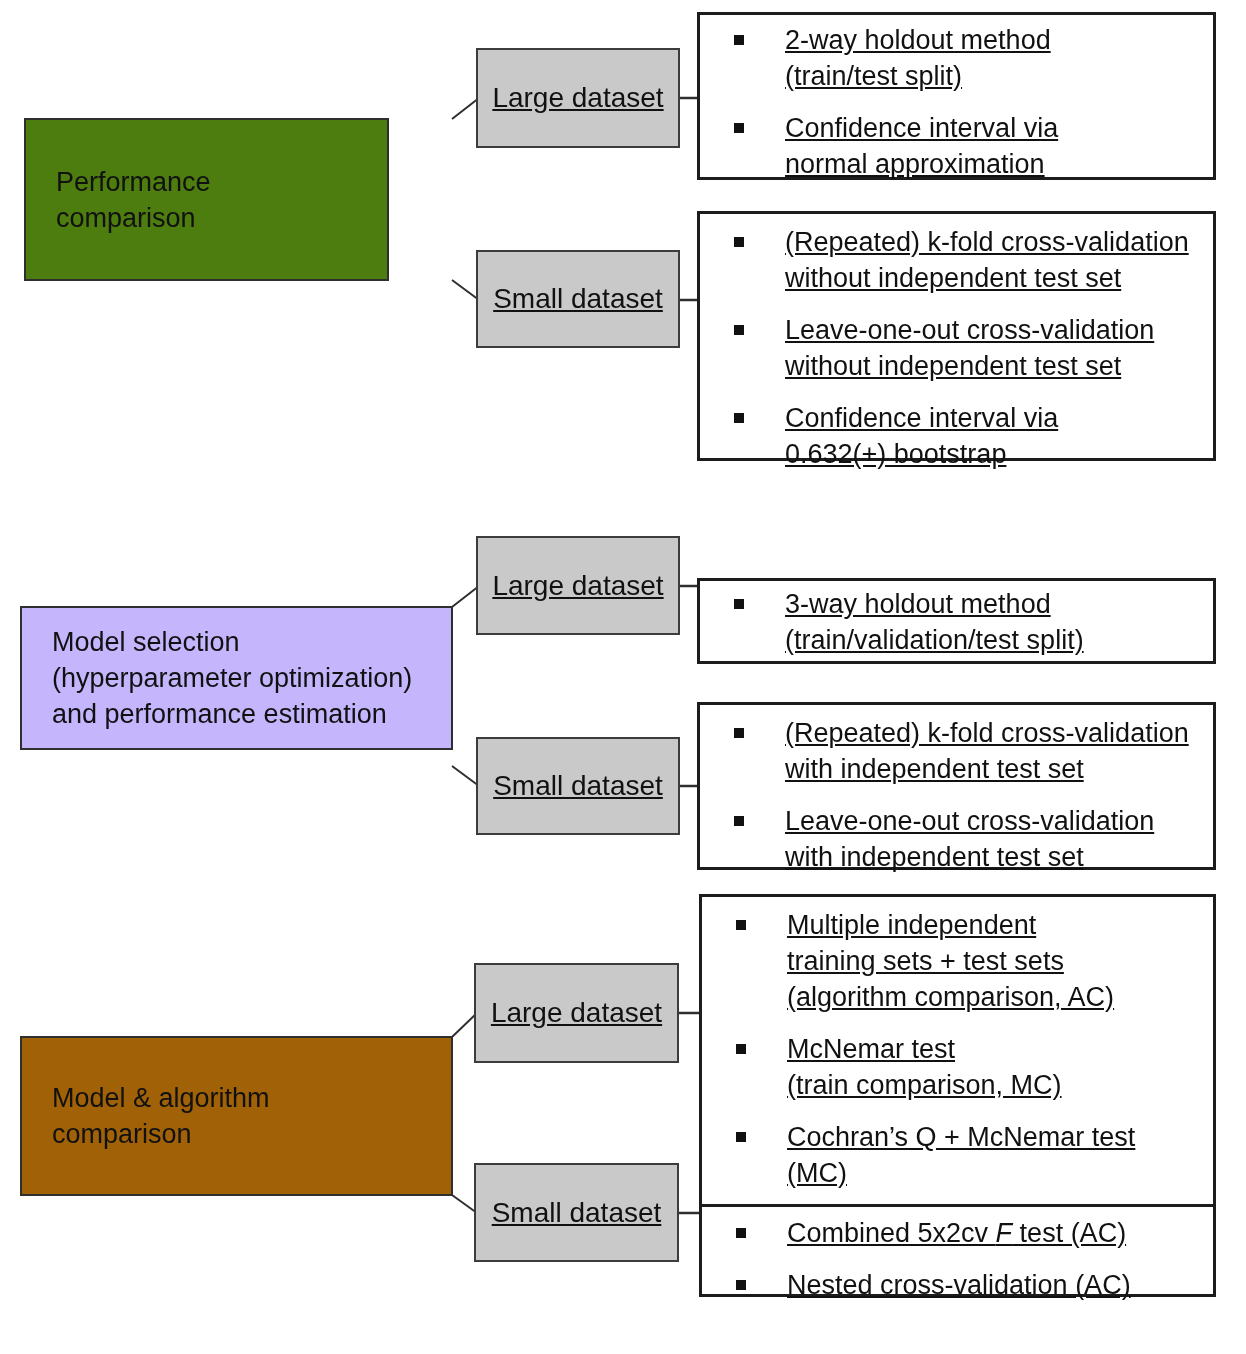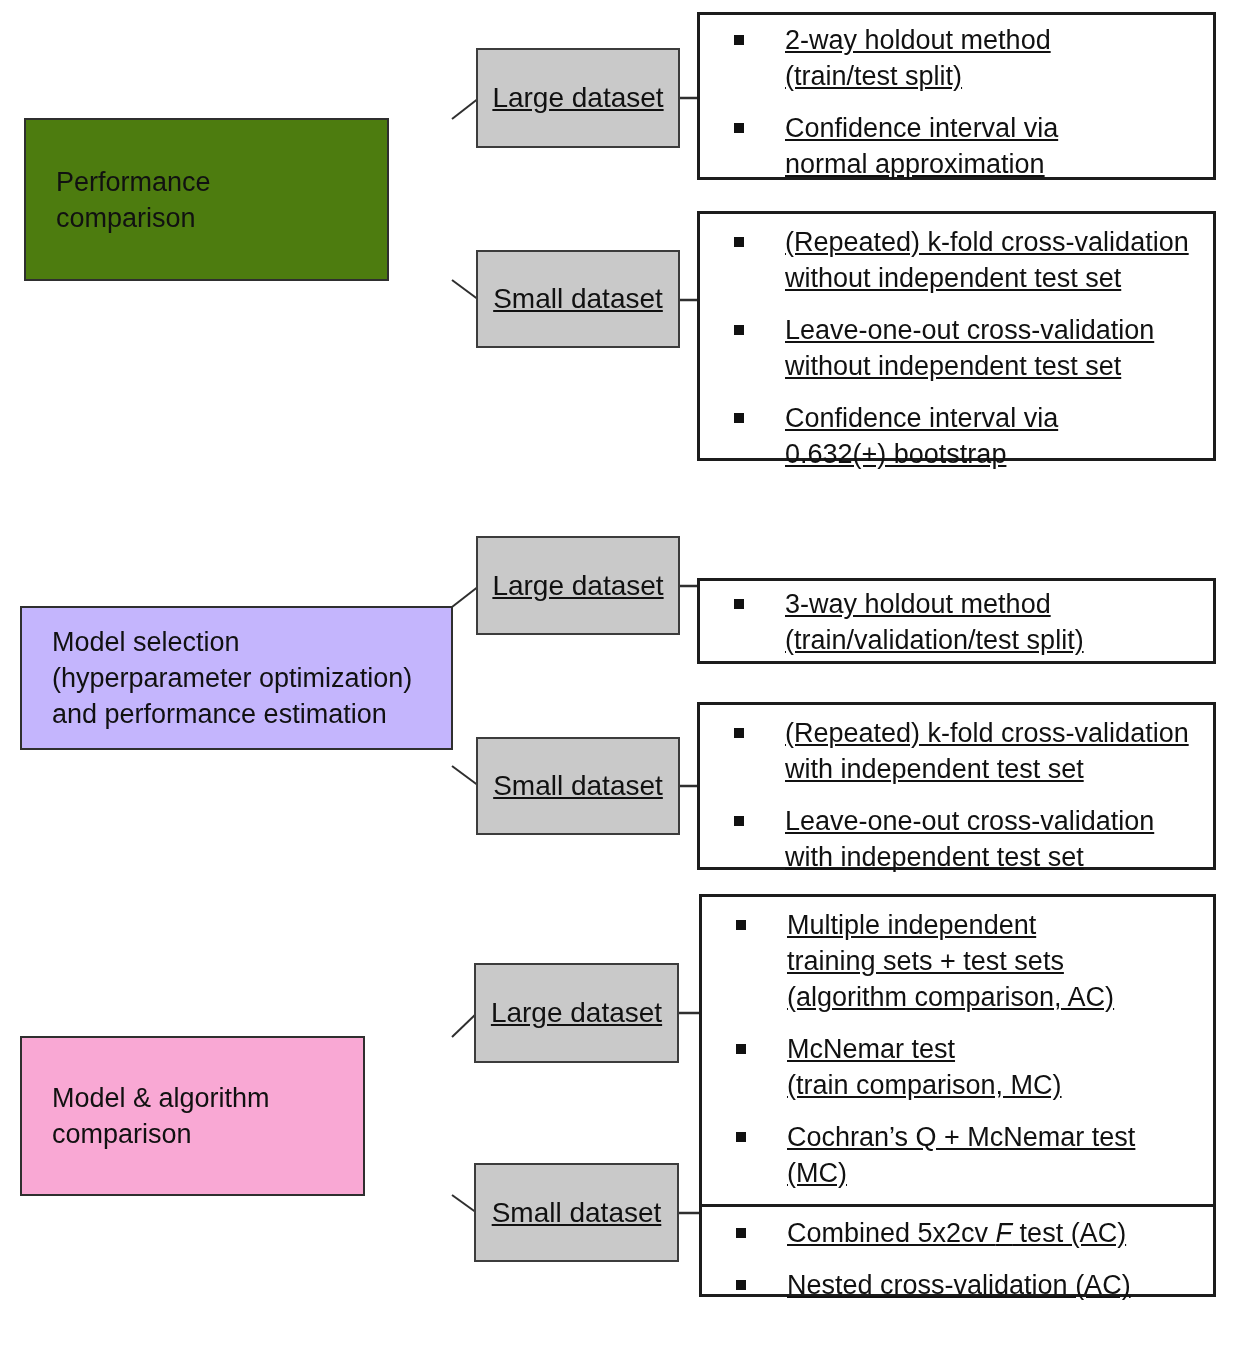--- a/index.html
+++ b/index.html
@@ -195,21 +195,21 @@
     </div>
     <div class="bullet-item">
       <span class="bullet-marker"></span>
       <div class="bullet-lines">
         <div class="line">Leave-one-out cross-validation</div>
         <div class="line">with independent test set</div>
       </div>
     </div>
   </div>
 
-  <div class="box section-box" style="left: 20px; top: 1036px; width: 345px; height: 160px; background-color: #f9a8d4;">
+  <div class="box section-box" style="left: 20px; top: 1036px; width: 433px; height: 160px; background-color: #a16207;">
     <div class="lbl-line">Model &amp; algorithm</div>
     <div class="lbl-line">comparison</div>
   </div>
 
   <div class="box dataset-box" style="left:474px; top:963px; width:205px; height:100px;">
     <span class="ds-label">Large dataset</span>
   </div>
 
   <div class="box dataset-box" style="left:474px; top:1163px; width:205px; height:99px;">
     <span class="ds-label">Small dataset</span>

